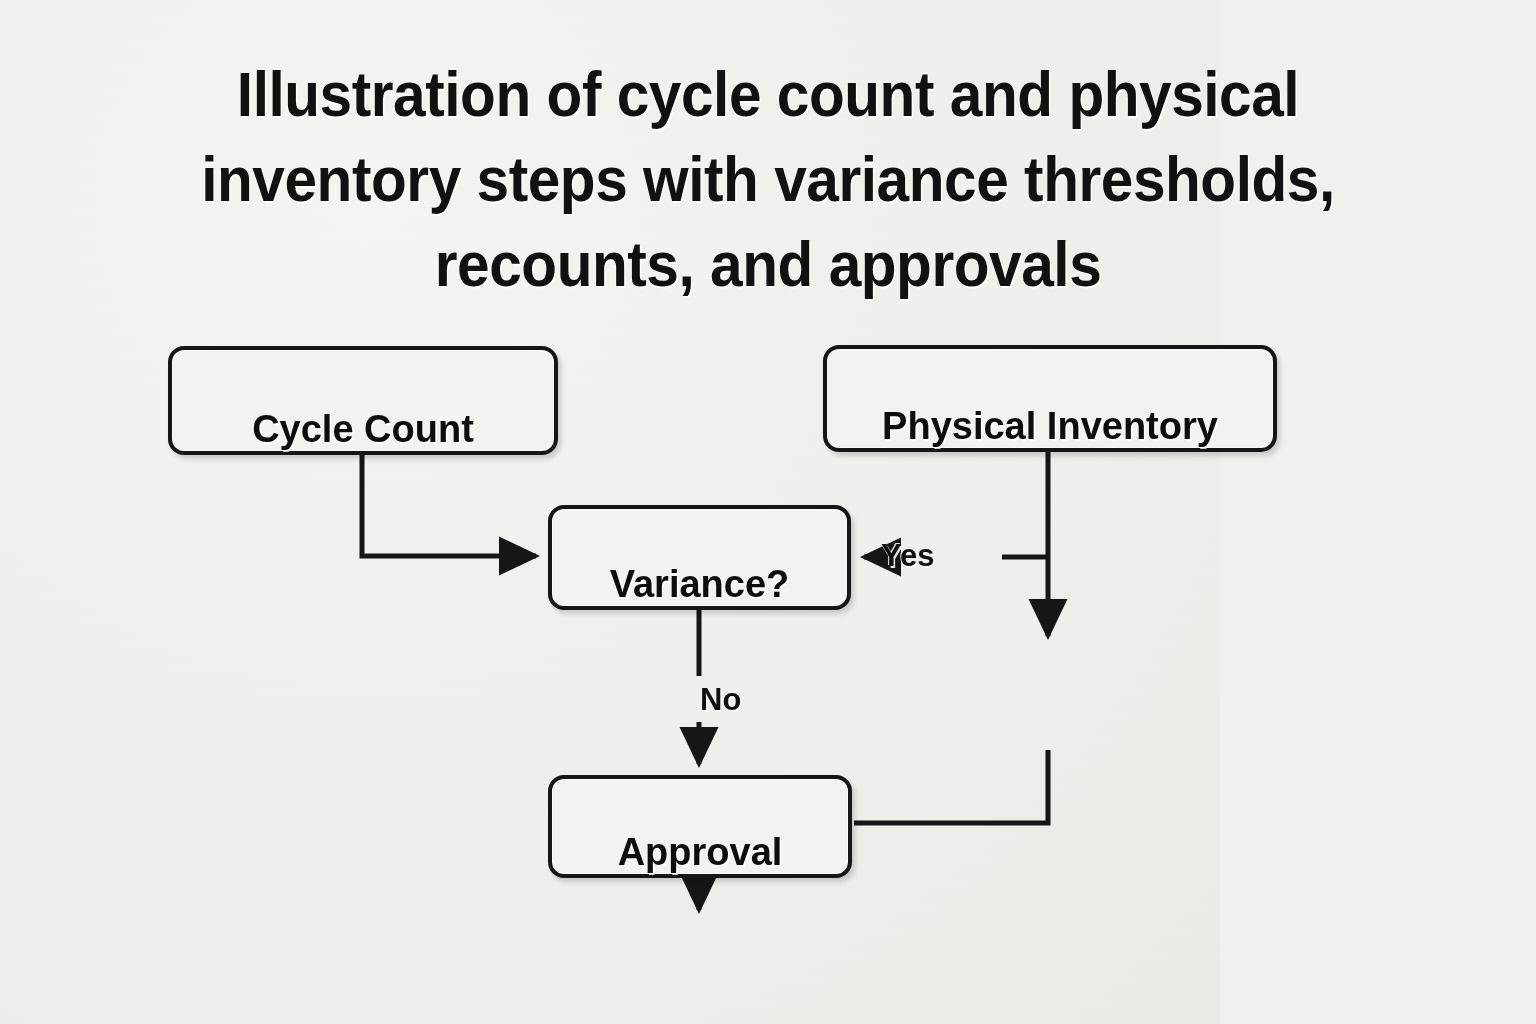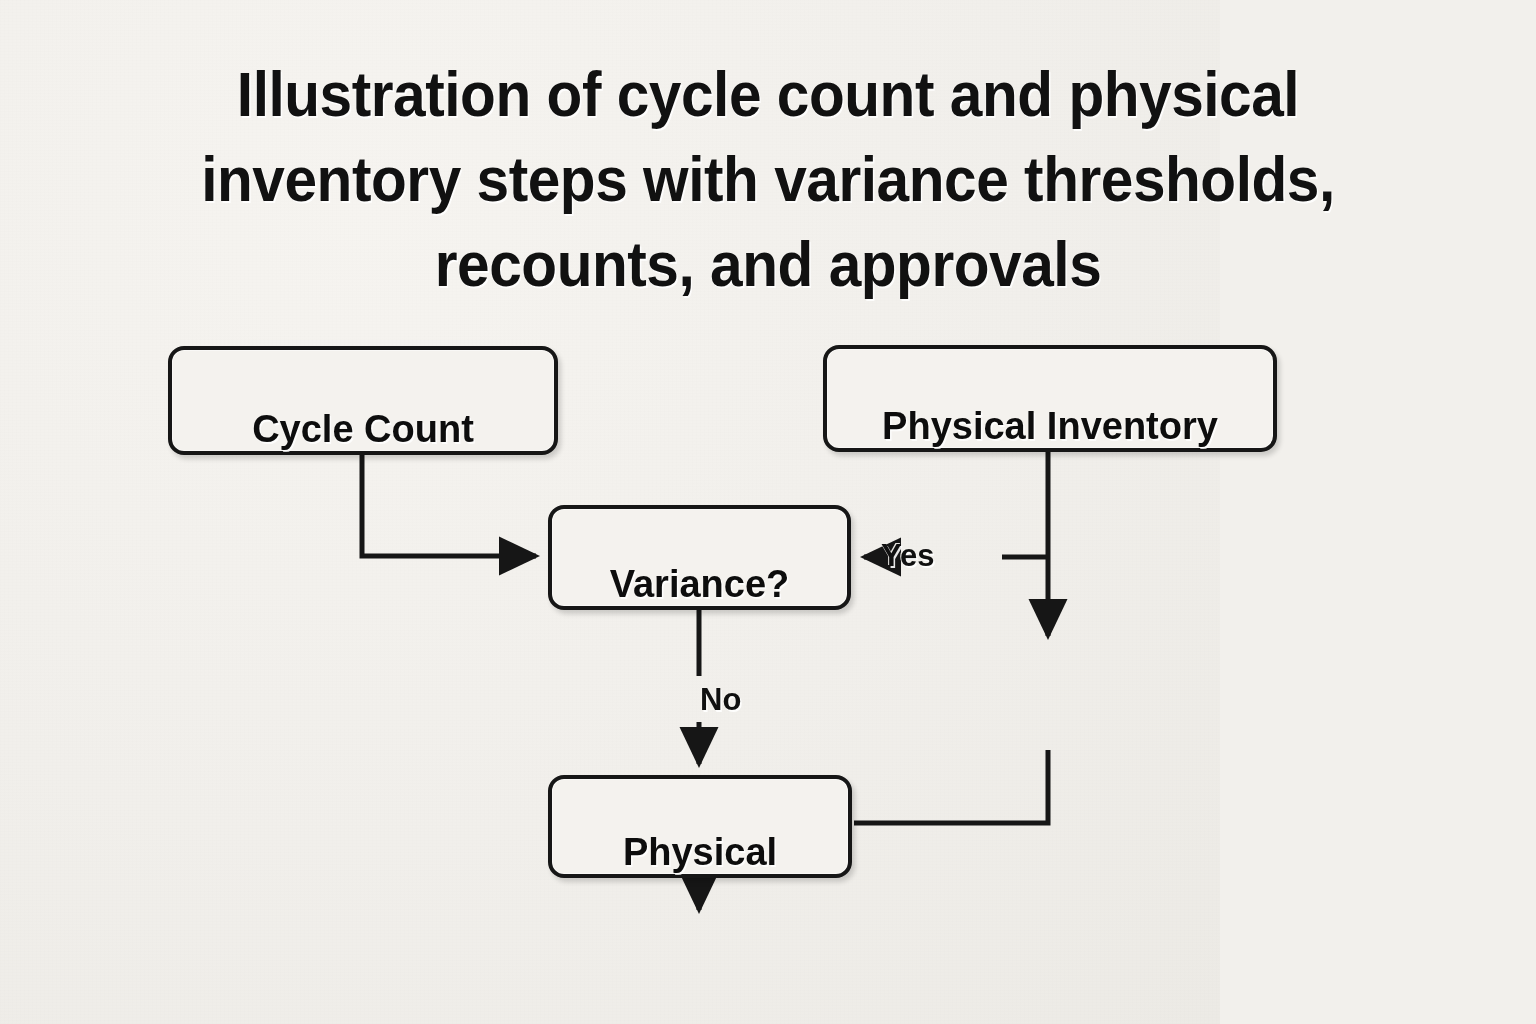--- a/index.html
+++ b/index.html
@@ -128,20 +128,20 @@
   <div class="node" style="left:823px; top:345px; width:454px; height:107px;">
     <span class="label">Physical Inventory</span>
   </div>
 
   <div class="node" style="left:548px; top:505px; width:303px; height:105px;">
     <span class="label">Variance?</span>
   </div>
 
 
   <div class="node" style="left:548px; top:775px; width:304px; height:103px;">
-    <span class="label">Physical</span>
+    <span class="label">Approval</span>
   </div>
 
 
   <div class="edge-label" style="left:875px; top:538px;">Yes</div>
 
   <div class="edge-label" style="left:673px; top:682px;margin-left:21px;">No</div>
 </div>
 
 </body></html>

